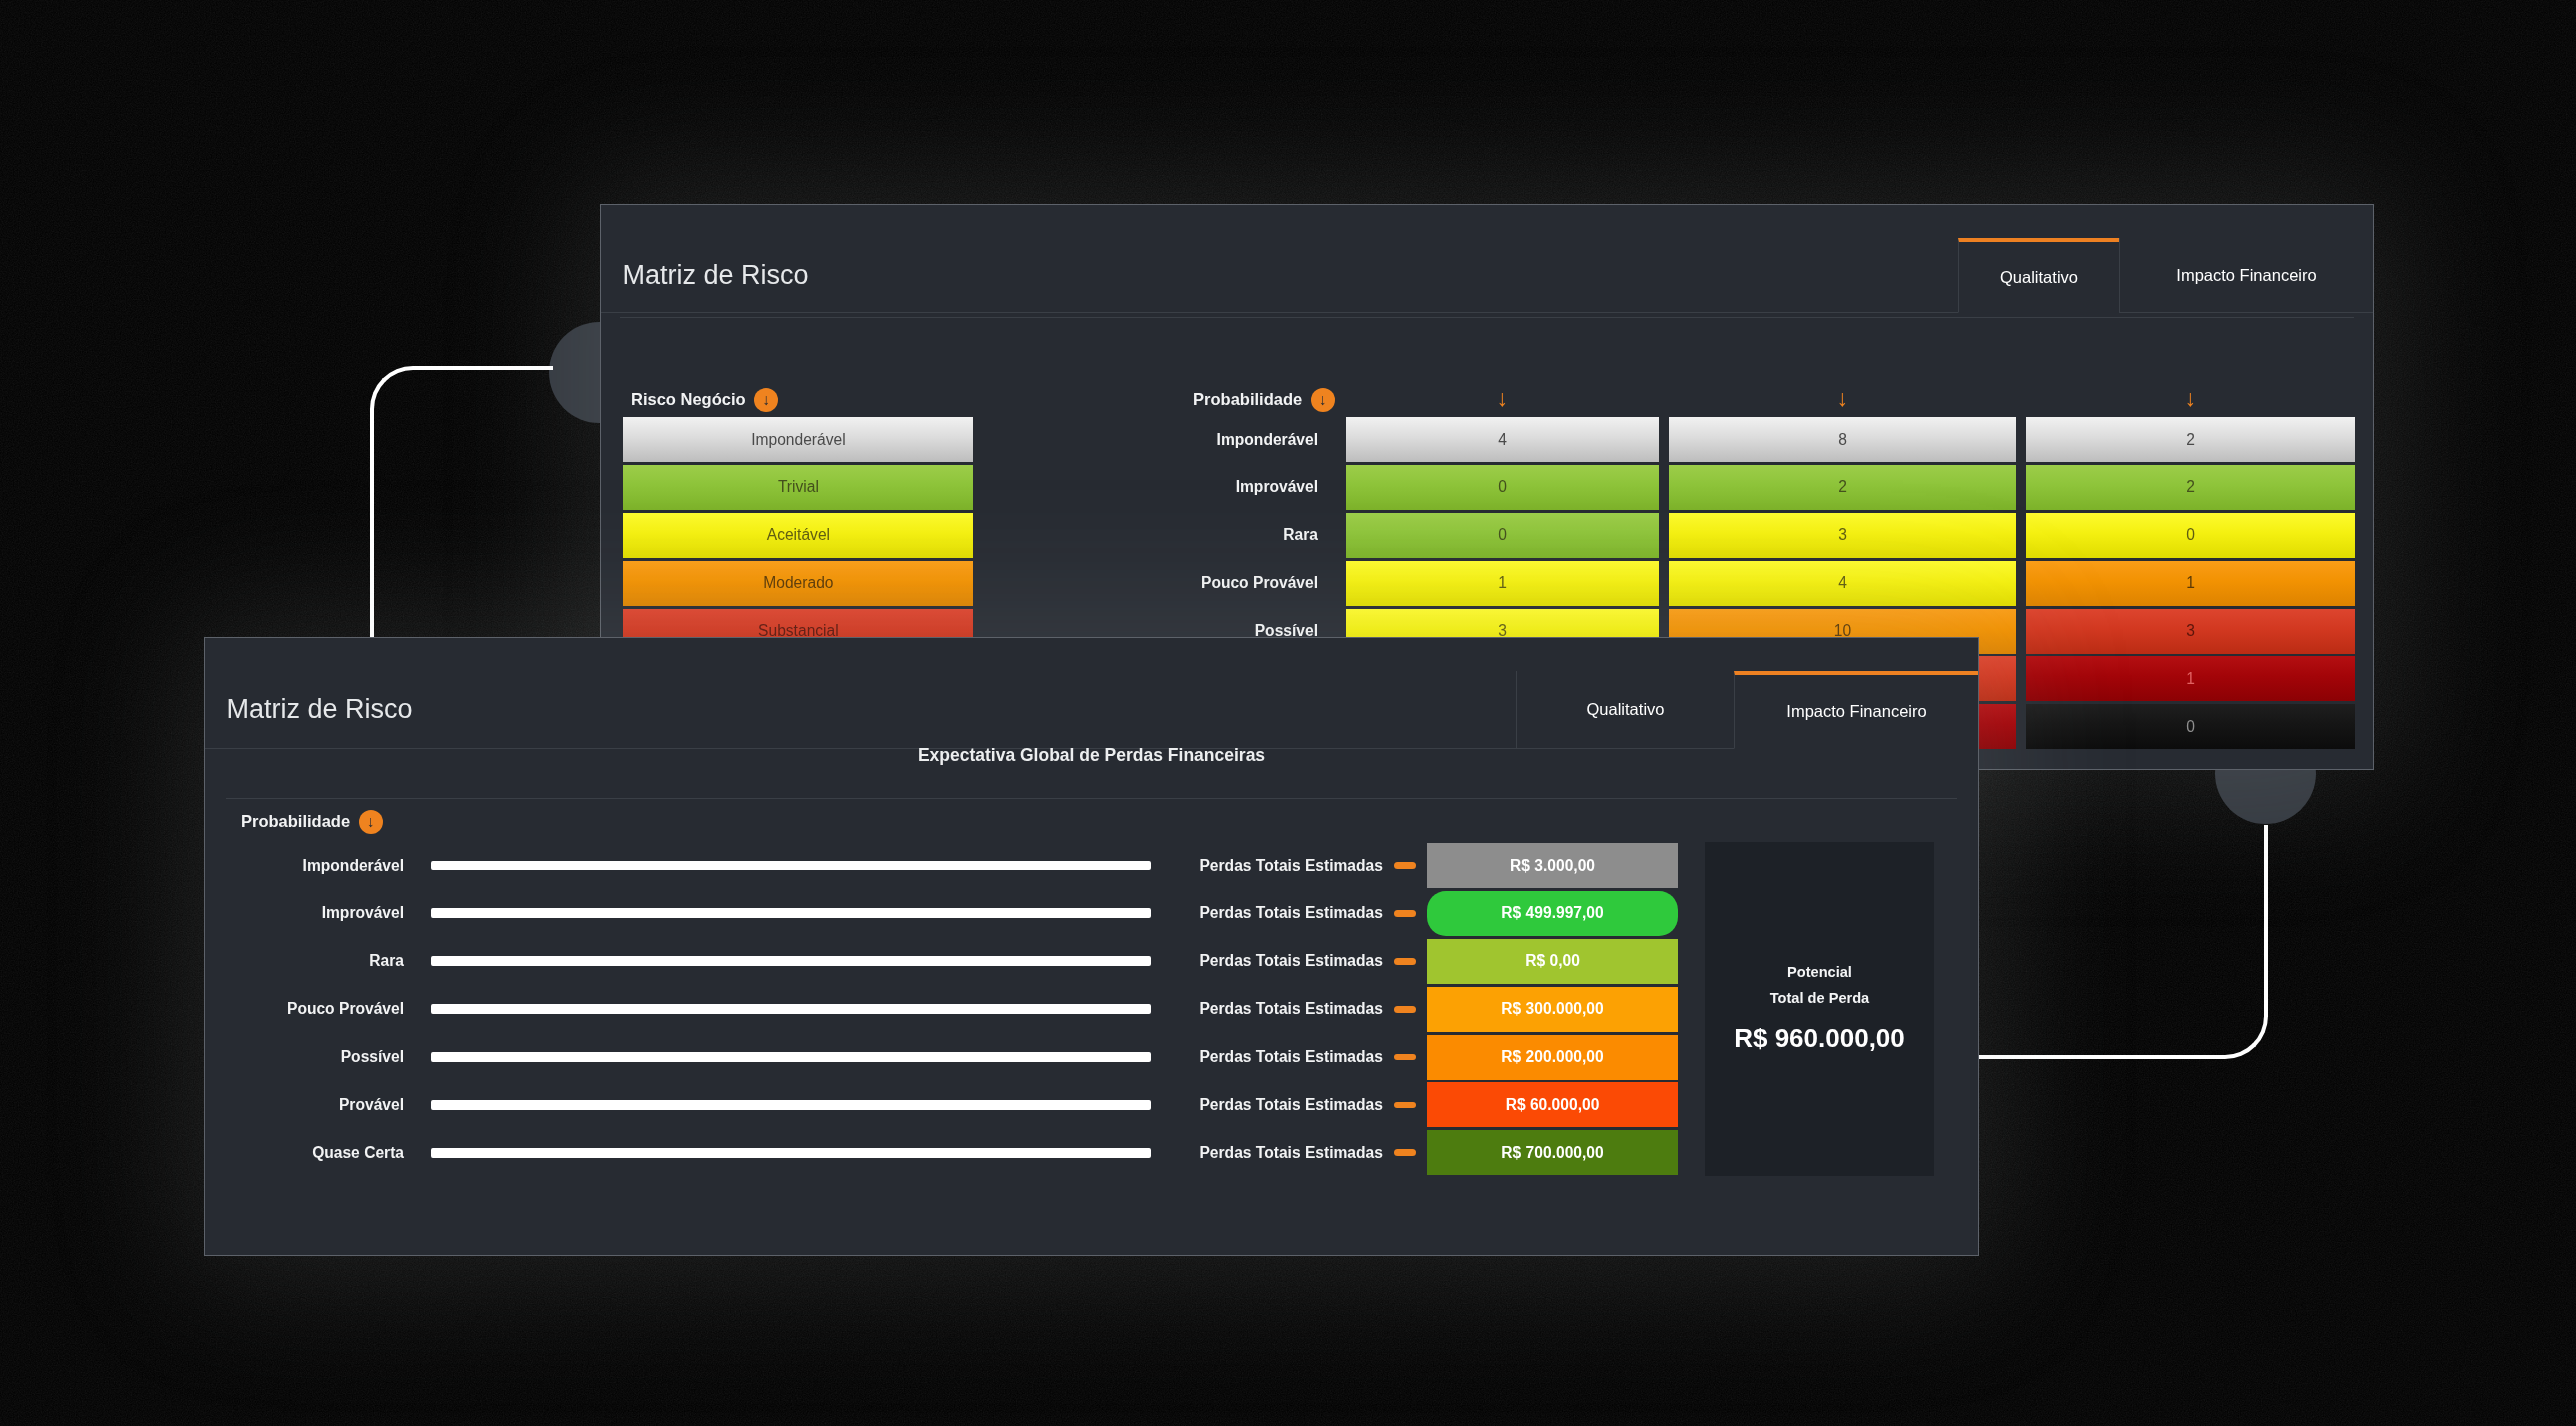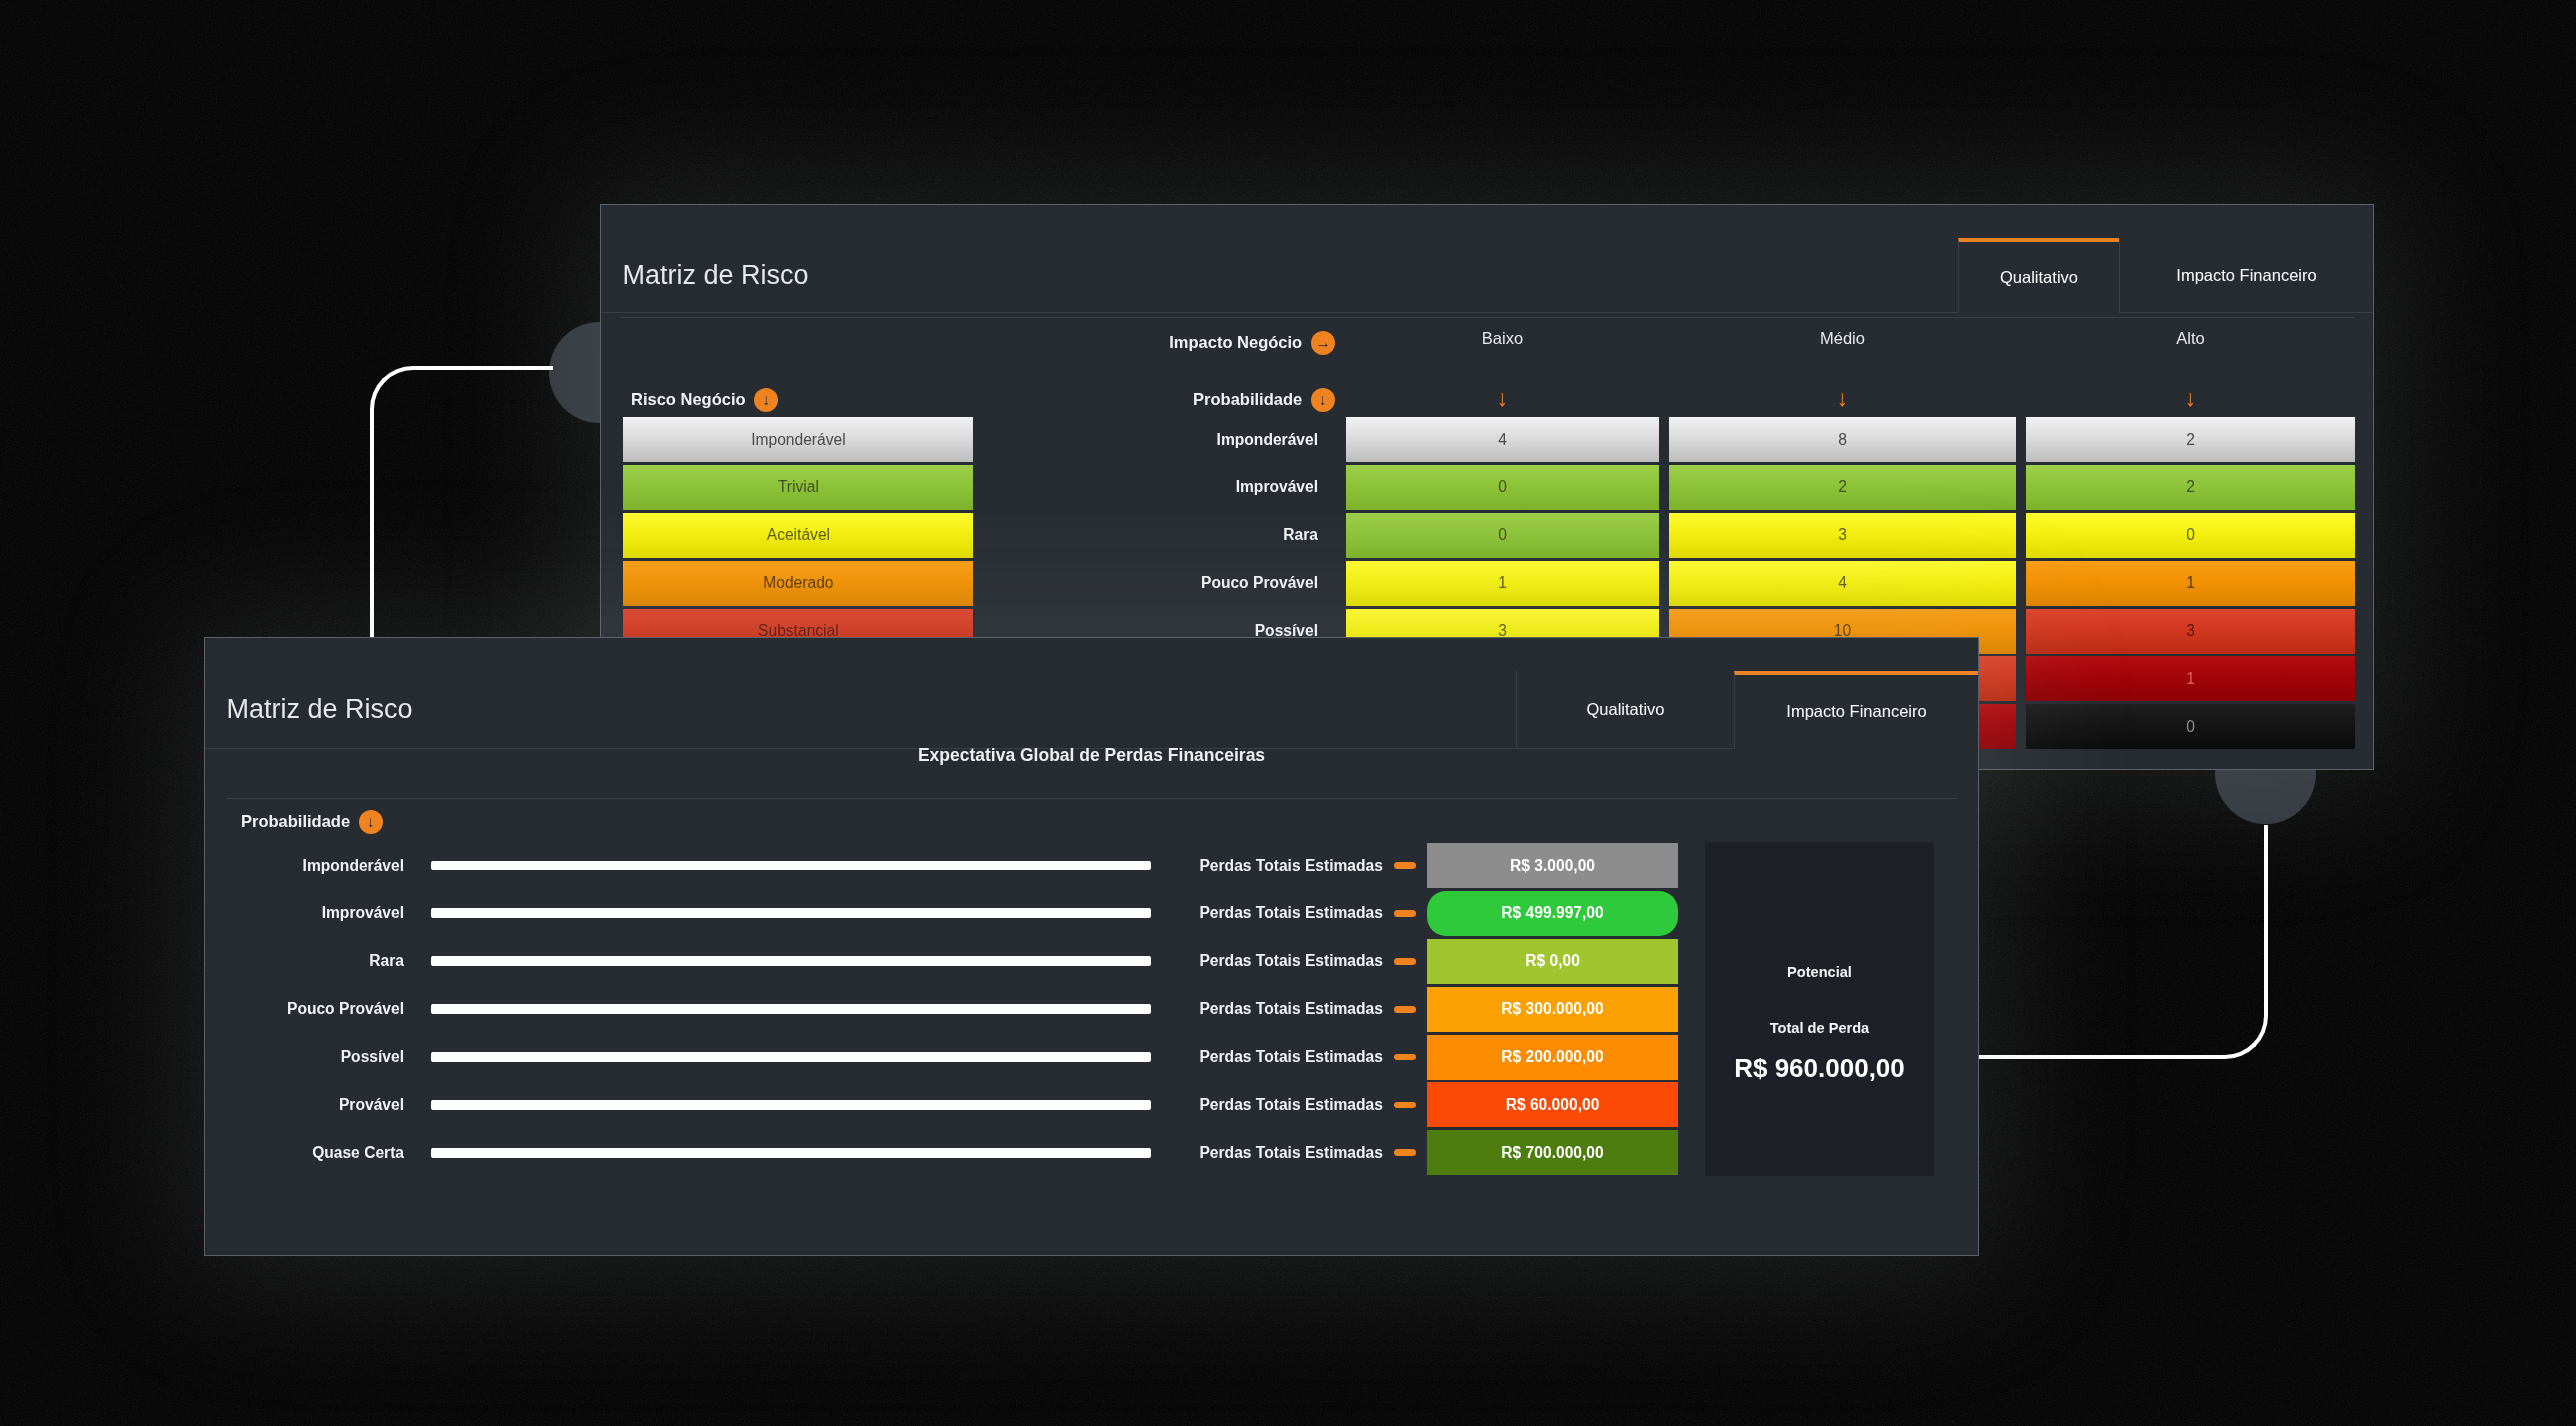--- a/index.html
+++ b/index.html
@@ -75,21 +75,21 @@
   .dash-icon{width:22.4px;height:6.8px;border-radius:3.9px;background:#ef831f;flex:0 0 auto;}
   .f-money{position:absolute;left:1222px;width:251px;height:45px;display:flex;align-items:center;
            justify-content:center;font-size:15.6px;font-weight:700;color:#fff;}
   .m-gray{background:#8d8d8d;} .m-green{background:#2fc93c;border-radius:19px;} .m-yellowgreen{background:#a0c52f;}
   .m-orange{background:#fca103;} .m-orange2{background:#fb8b00;} .m-redorange{background:#fb4a05;}
   .m-red{background:#4d7c0f;}
 
   .total-box{position:absolute;left:1500px;top:204px;width:229px;height:334px;background:#1d2127;
              display:flex;flex-direction:column;align-items:center;justify-content:center;gap:9.7px;
              transform:translateY(0);}
-  .total-line{font-size:14.6px;font-weight:700;color:#f4f5f6;margin-top:30px;}
+  .total-line{font-size:14.6px;font-weight:700;color:#f4f5f6;}
   .total-amount{font-size:26px;font-weight:600;color:#fff;margin-top:7.8px;}
 
   
   .conn-circle{position:absolute;width:101px;height:101px;border-radius:50%;background:#33383f;z-index:1;}
   #circle-left{left:549px;top:322px;}
   #circle-right{left:2215px;top:723px;}
   .conn{position:absolute;z-index:1;box-sizing:border-box;}
   #conn-left{left:370px;top:366px;width:183px;height:273px;
              border-top:4.9px solid #fff;border-left:4.9px solid #fff;border-top-left-radius:43px;}
   #conn-right{left:1979px;top:825px;width:289px;height:234px;
@@ -116,29 +116,20 @@
   <div class="panel" id="back-panel">
     <div class="p-header">
       <div class="p-title">Matriz de Risco</div>
       <div class="tabs">
         <div class="tab q active">Qualitativo</div>
         <div class="tab f inactive">Impacto Financeiro</div>
       </div>
     </div>
     <div class="hr" id="back-hr"></div>
 
-    <div class="impact-row">
-      <div class="flex-right" style="left:0;width:734px;height:27px;">
-        <span class="hdr-label">Impacto Negócio</span>
-        <span class="circle-icon arr-right"></span>
-      </div>
-      <div class="col-hd colA">Baixo</div>
-      <div class="col-hd colB">Médio</div>
-      <div class="col-hd colC">Alto</div>
-    </div>
 
     <div class="axis-row">
       <div class="flex-right" style="left:30px;height:29px;justify-content:flex-start;">
         <span class="hdr-label">Risco Negócio</span>
         <span class="circle-icon arr-down"></span>
       </div>
       <div class="flex-right" style="left:0;width:734px;height:29px;">
         <span class="hdr-label">Probabilidade</span>
         <span class="circle-icon arr-down"></span>
       </div>

